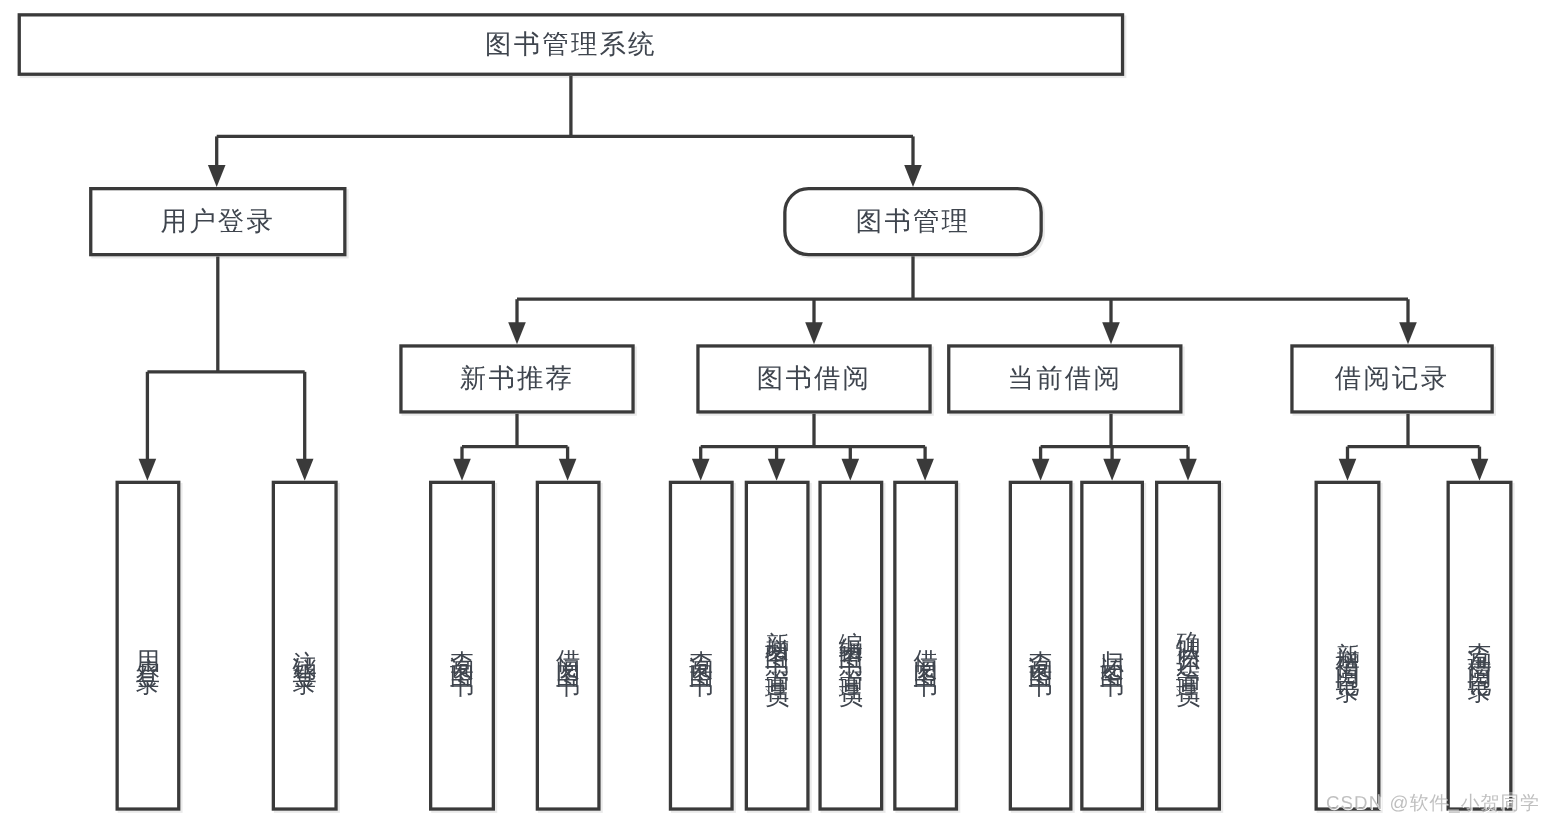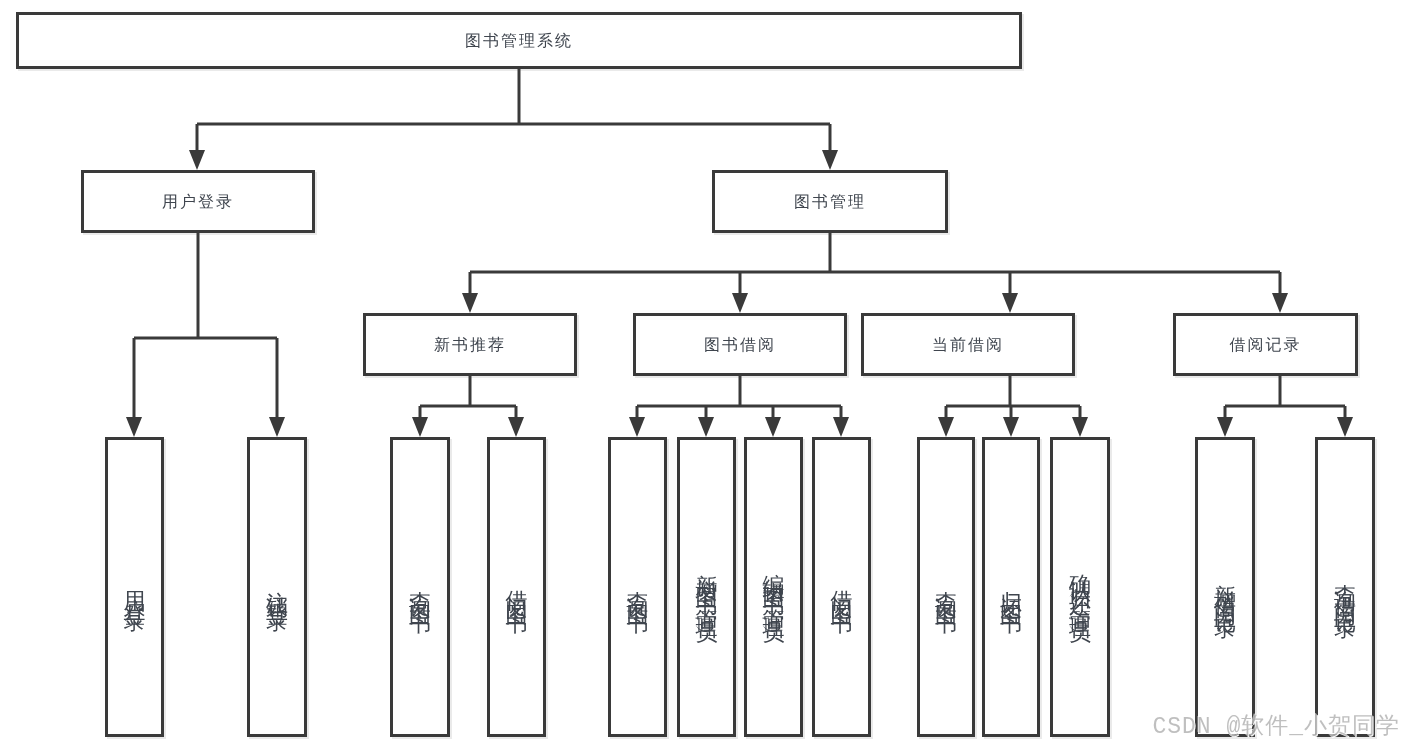--- a/index.html
+++ b/index.html
@@ -19,43 +19,42 @@
   .box{
     position:absolute;
     box-sizing:border-box;
     background:#ffffff;
     border:3px solid var(--line);
     display:flex;align-items:center;justify-content:center;
     color:var(--text);
     box-shadow:2px 2px 0 rgba(80,80,80,0.12);
   }
   .hlabel{
-    font-size:16px;
+    font-size:24px;
     letter-spacing:2px;
     white-space:nowrap;
     line-height:1;
   }
   .leaf .vtext{
     writing-mode:vertical-rl;
     text-orientation:mixed;
     font-size:22px;
     letter-spacing:7px;
     line-height:1;
     white-space:nowrap;
   }
   .watermark{
     position:absolute;
     right:5px;bottom:6px;
-    font-size:23px;
+    font-size:17px;
     letter-spacing:1px;
     color:rgba(180,180,180,0.85);
     text-shadow:1px 1px 0 rgba(255,255,255,0.95), -1px -1px 0 rgba(255,255,255,0.6);
     z-index:10;
     white-space:nowrap;
-    font-family:Liberation Mono, monospace;
   }
 </style>
 </head>
 <body>
 
 <div class="canvas">
 
   <svg class="connectors" id="connectors" viewBox="0 0 1405 747" xmlns="http://www.w3.org/2000/svg">
       <line x1="519" y1="69" x2="519" y2="124" stroke="#3a3a3a" stroke-width="3"></line>
       <line x1="197" y1="124" x2="830" y2="124" stroke="#3a3a3a" stroke-width="3"></line>
@@ -111,21 +110,21 @@
       <polygon points="1337,417 1353,417 1345,437" fill="#3a3a3a"></polygon>
     </svg>
 
   <div class="box" style="left:16px;top:12px;width:1006px;height:57px;">
     <span class="hlabel">图书管理系统</span>
   </div>
 
   <div class="box" style="left:81px;top:170px;width:234px;height:63px;">
     <span class="hlabel">用户登录</span>
   </div>
-  <div class="box" style="left:712px;top:170px;width:236px;height:63px;">
+  <div class="box" style="left:712px;top:170px;width:236px;height:63px;border-radius:23px;">
     <span class="hlabel">图书管理</span>
   </div>
 
   <div class="box" style="left:363px;top:313px;width:214px;height:63px;">
     <span class="hlabel">新书推荐</span>
   </div>
   <div class="box" style="left:633px;top:313px;width:214px;height:63px;">
     <span class="hlabel">图书借阅</span>
   </div>
   <div class="box" style="left:861px;top:313px;width:214px;height:63px;">

